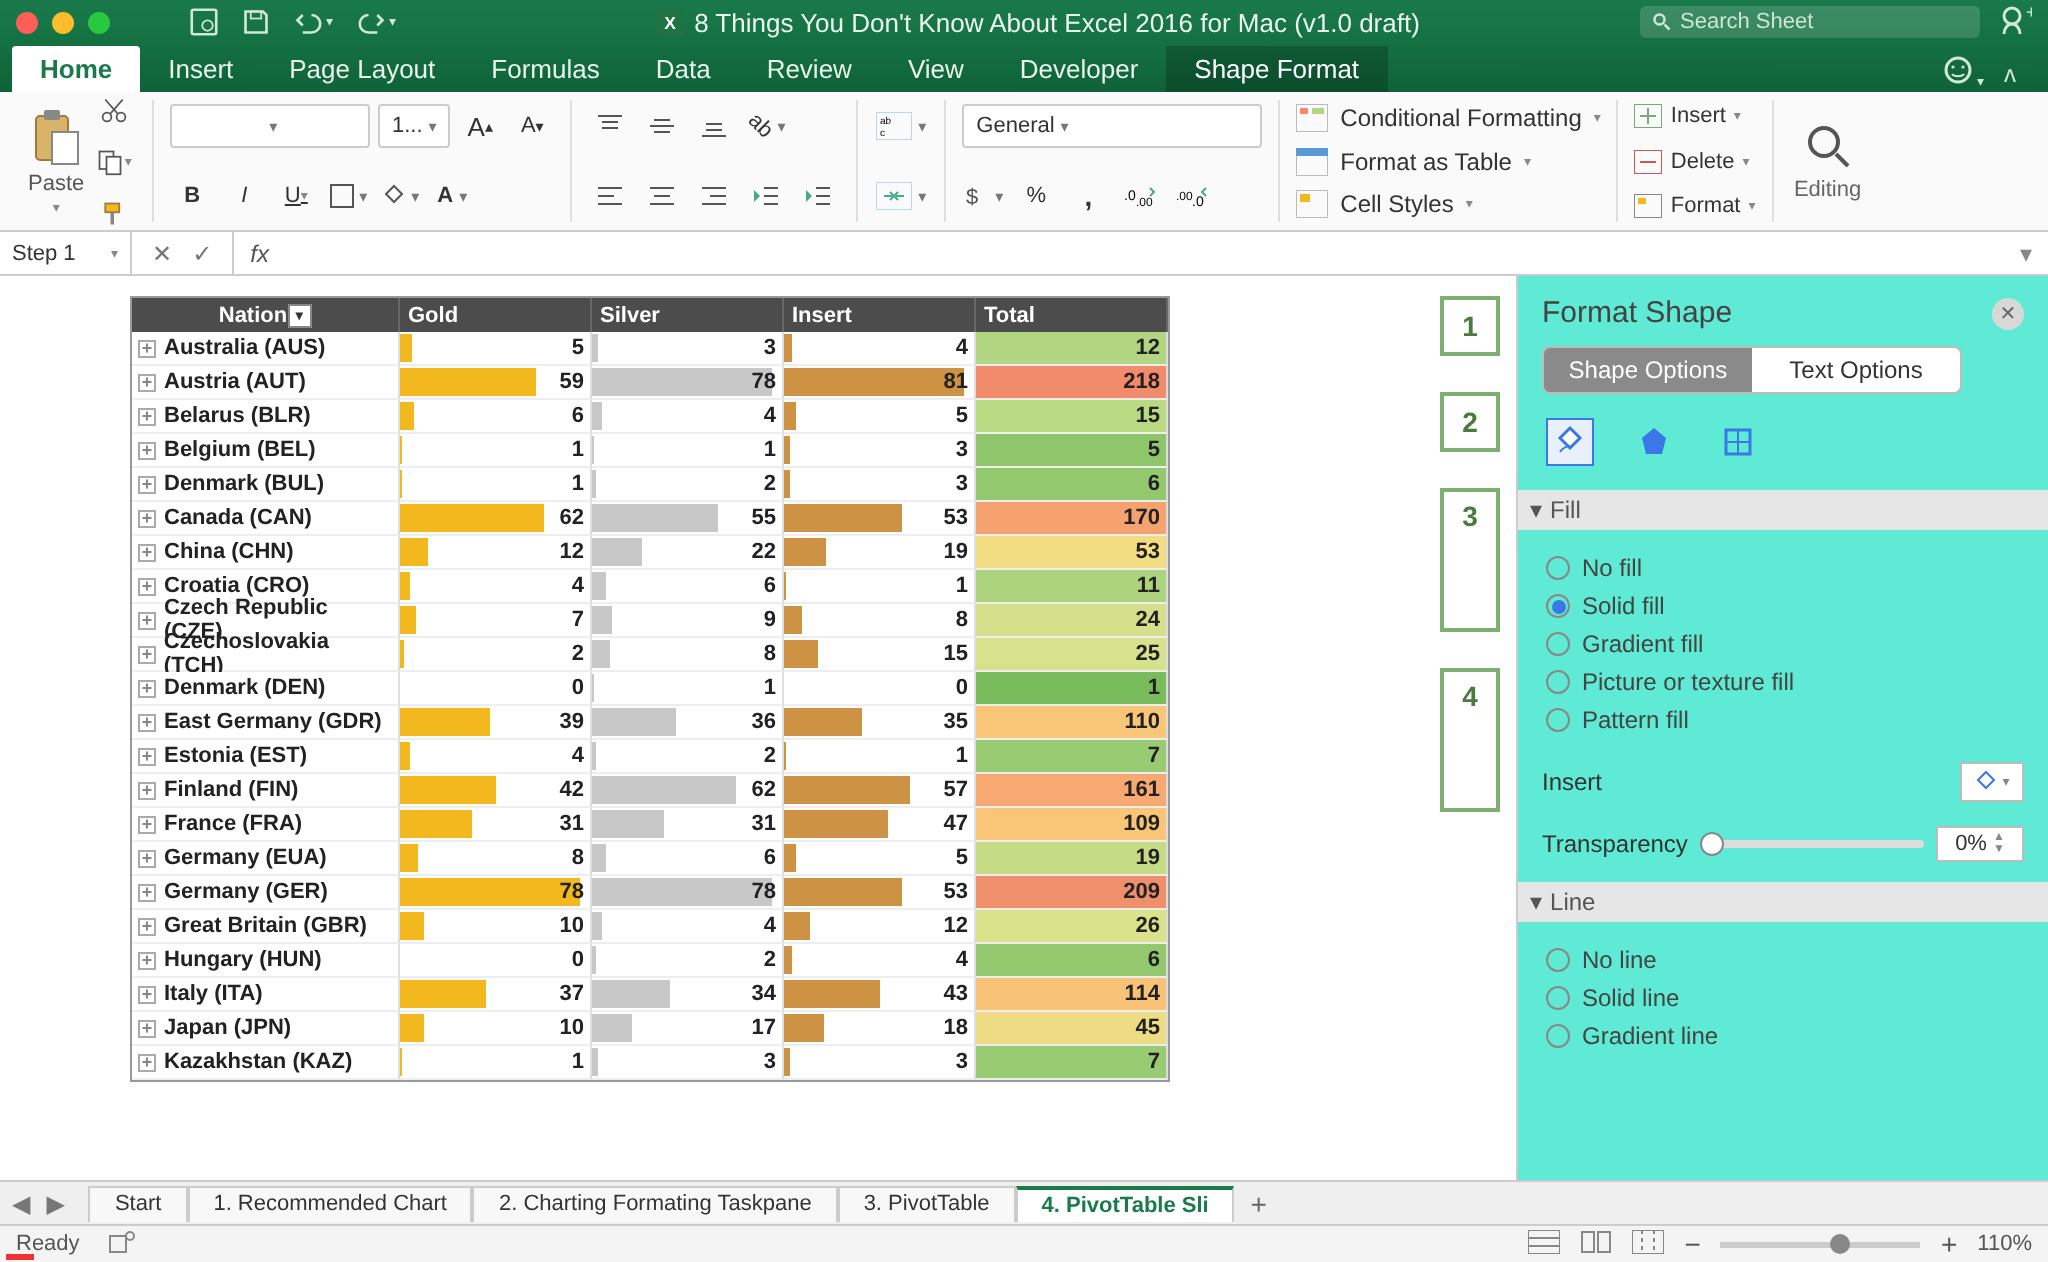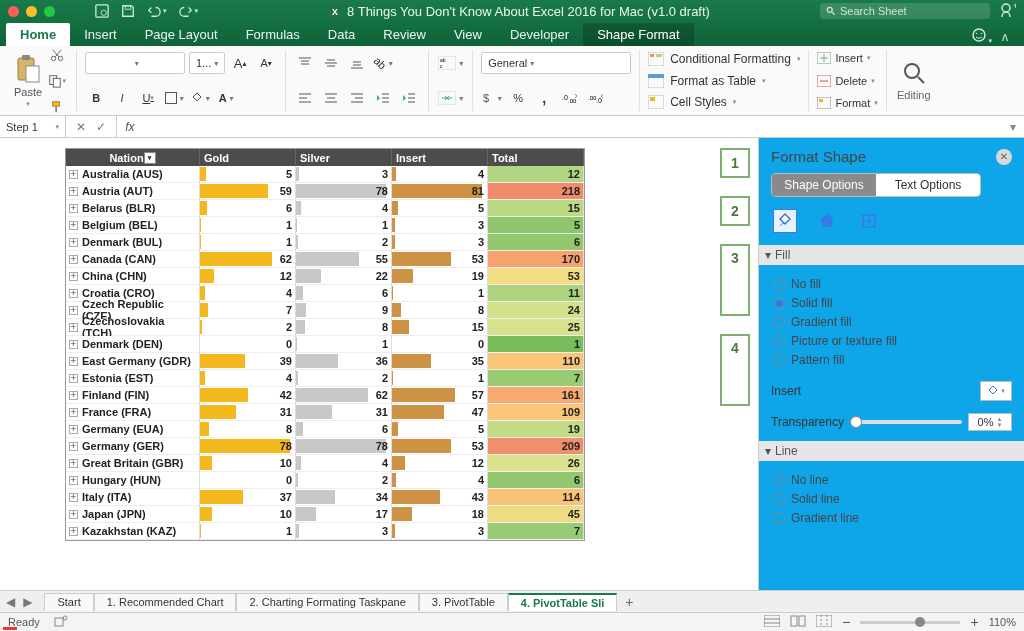--- a/index.html
+++ b/index.html
@@ -54,21 +54,21 @@
   .cell-bar { width: 96px; position: relative; justify-content: flex-end; padding-right: 3px; }
   .cell-bar .bar { position: absolute; left: 0; top: 1px; bottom: 1px; }
   .bar.gold { background: #f4b81f; }
   .bar.silver { background: #c8c8c8; }
   .bar.bronze { background: #cd9243; }
   .cell-bar .val { position: relative; font-weight: bold; color: #222; }
   .cell-total { width: 96px; flex: 1; justify-content: flex-end; font-weight: bold; color: #222; }
   .slicer-area { position: absolute; left: 720px; top: 10px; display: flex; flex-direction: column; gap: 18px; }
   .slicer-box { width: 30px; height: 30px; min-height: 30px; border: 2px solid #7fae72; background: #fff; display: flex; align-items: center; justify-content: center; font-weight: bold; font-size: 14px; color: #4a7a3d; }
   .slicer-box.tall { height: 72px; align-items: flex-start; padding-top: 4px; }
-  .task-pane { width: 266px; background: #0ea5e9; border-left: 1px solid #ccc; display: flex; flex-direction: column; padding: 10px 12px; gap: 8px; }
+  .task-pane { width: 266px; background: #5eead4; border-left: 1px solid #ccc; display: flex; flex-direction: column; padding: 10px 12px; gap: 8px; }
   .tp-title { font-size: 15px; color: #444; display: flex; justify-content: space-between; align-items: center; }
   .tp-close { width: 16px; height: 16px; border-radius: 8px; background: #d8d8d8; color: #666; display: flex; align-items: center; justify-content: center; font-size: 10px; cursor: pointer; }
   .tp-tabs { display: flex; border: 1px solid #bbb; border-radius: 4px; overflow: hidden; width: 210px; }
   .tp-tab { flex: 1; text-align: center; padding: 4px 0; font-size: 12px; cursor: pointer; background: #fff; }
   .tp-tab.active { background: #8a8a8a; color: #fff; }
   .tp-icons { display: flex; gap: 18px; padding: 4px 2px; }
   .tp-icon { width: 24px; height: 24px; display: flex; align-items: center; justify-content: center; border: 1px solid transparent; cursor: pointer; }
   .tp-icon.active { border: 1px solid #3b78e7; background: #e8f0fe; }
   .tp-section-hdr { background: #e6e6e6; padding: 3px 6px; font-size: 12px; color: #555; display: flex; align-items: center; gap: 4px; margin: 0 -12px; }
   .tp-radio-list { display: flex; flex-direction: column; gap: 5px; padding: 4px 2px; }

